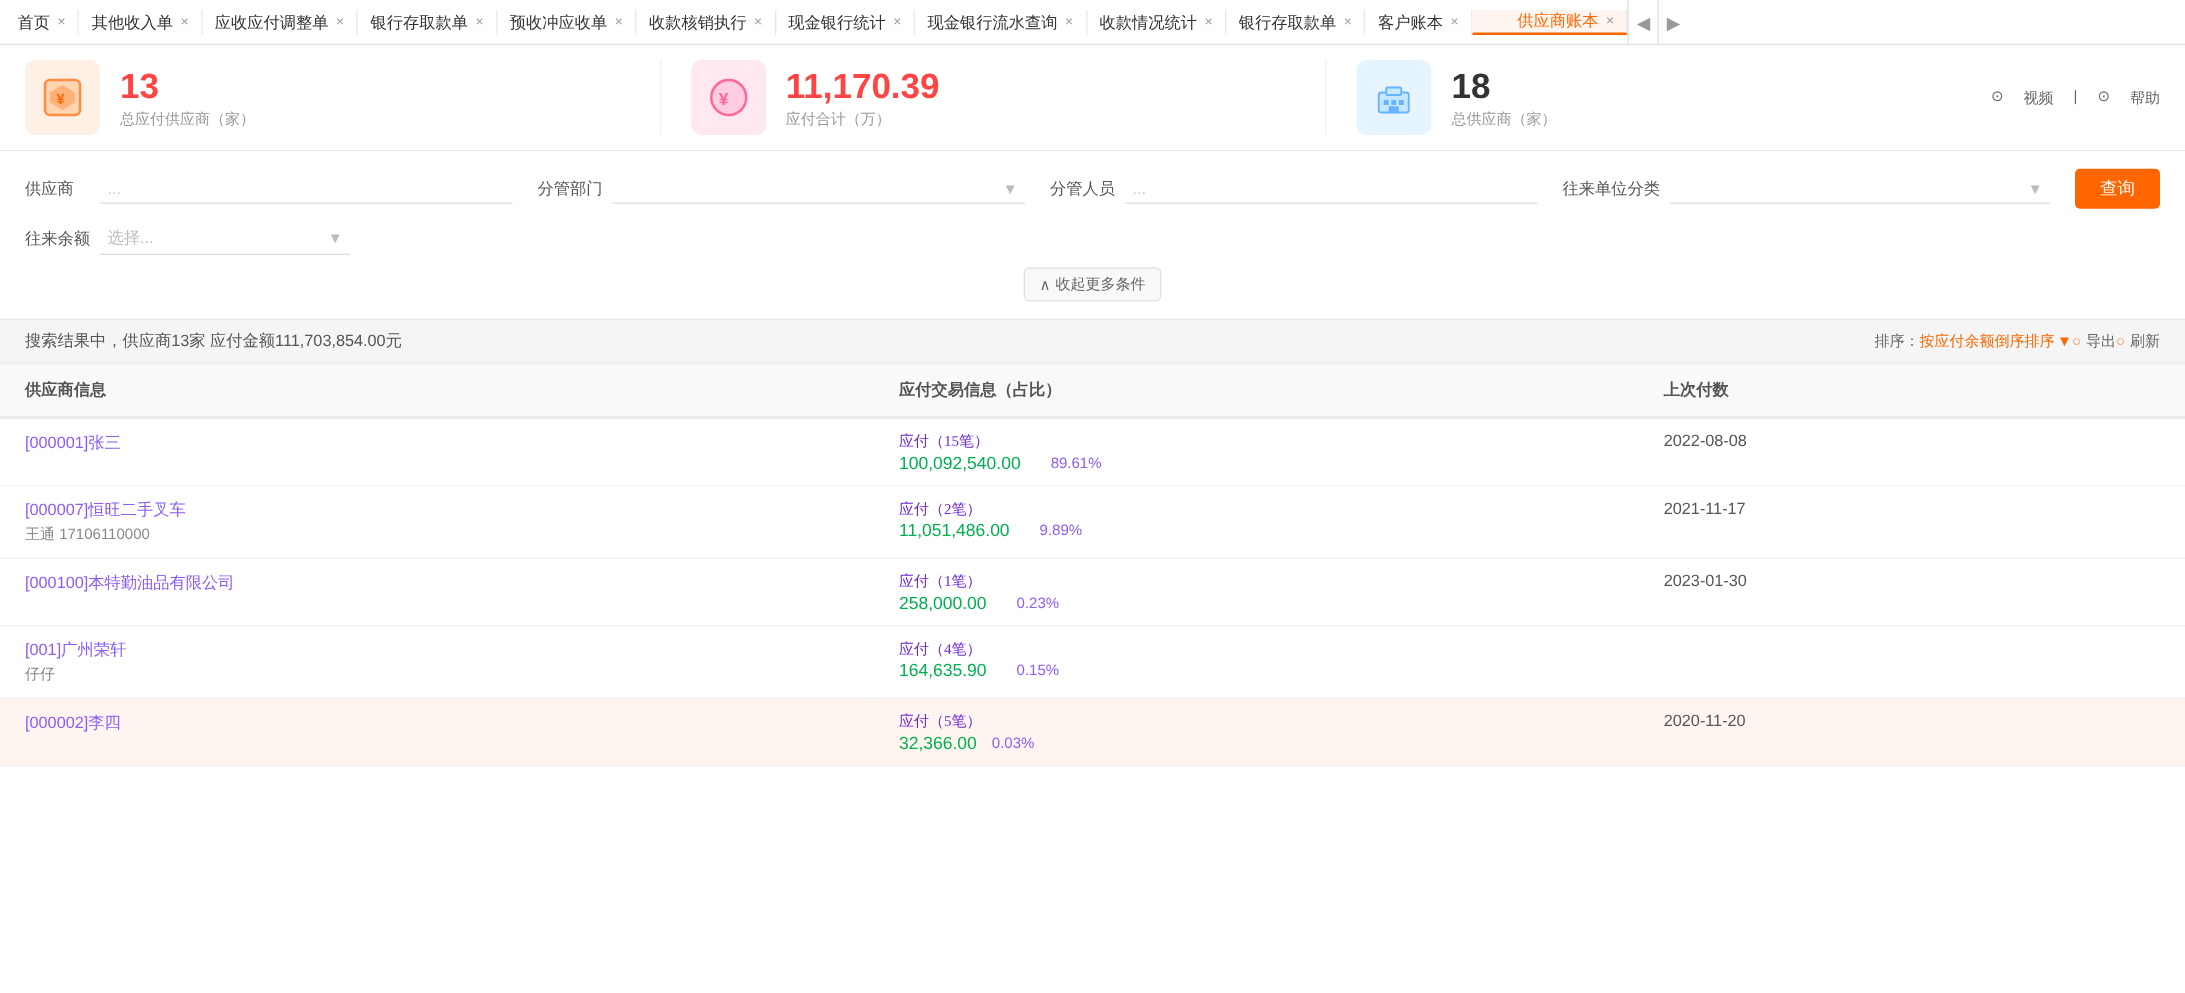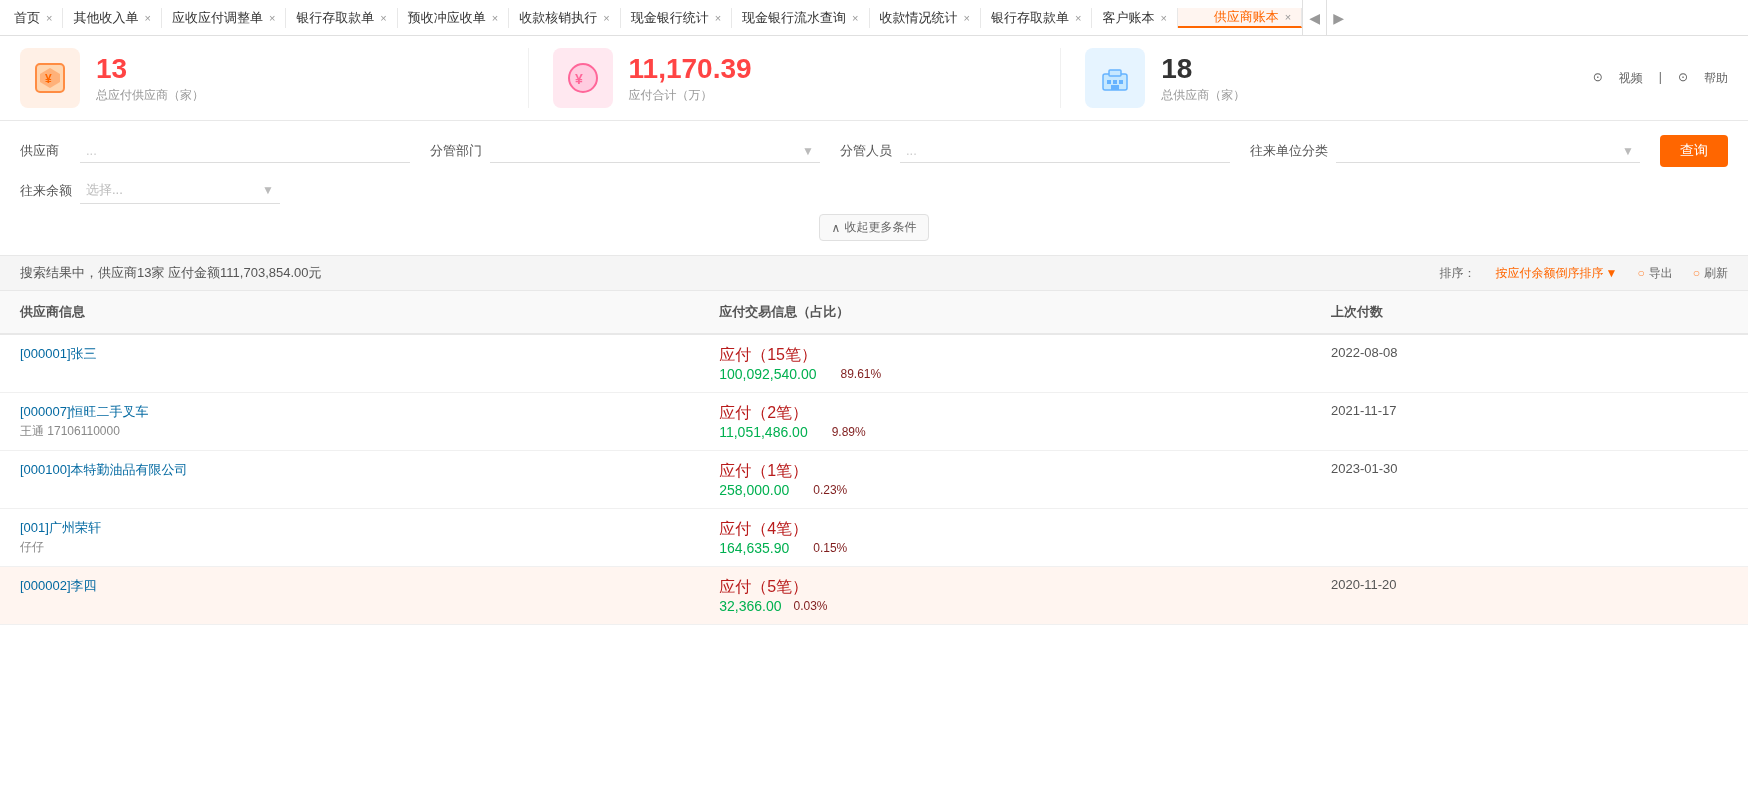--- a/index.html
+++ b/index.html
@@ -159,21 +159,21 @@
       justify-content: space-between;
       padding: 8px 20px;
       background: #f5f5f5;
       border-bottom: 1px solid #e8e8e8;
       font-size: 13px;
       color: #555;
     }
     .result-bar-right {
       display: flex;
       align-items: center;
-      gap: 20px;
+      gap: 0;
       font-size: 12px;
       color: #666;
     }
     .sort-label { color: #666; }
     .sort-link {
       color: #ff6600;
       cursor: pointer;
       display: flex;
       align-items: center;
       gap: 2px;
@@ -211,28 +211,28 @@
       border-bottom: 1px solid #f0f0f0;
     }
     .data-table tbody tr.highlighted { background: #fff5f0; margin-top: 48px; }
     .data-table td {
       padding: 10px 20px;
       vertical-align: top;
       font-size: 13px;
       color: #333;
     }
     .supplier-link {
-      color: #0369a1;
+      color: #8b5cf6;
       cursor: pointer;
       text-decoration: none;
     }
     .supplier-sub { color: #888; font-size: 12px; margin-top: 2px; }
     .amount-green { color: #00b050; font-size: 14px; font-weight: 500; }
-    .tx-note { color: #b91c1c; font-size: 16px; }
-    .tx-percent { color: #7f1d1d; font-size: 12px; margin-left: 12px; }
+    .tx-note { color: #6d28d9; font-size: 12px; font-family: Liberation Serif, serif; }
+    .tx-percent { color: #8b5cf6; font-size: 12px; margin-left: 12px; }
     .date-text { color: #555; font-size: 13px; }
 
     
     .table-area::-webkit-scrollbar { width: 6px; height: 6px; }
     .table-area::-webkit-scrollbar-thumb { background: #ccc; border-radius: 3px; }
 
     
     .main-scroll { height: calc(794px - 36px - 84px - 88px - 36px); overflow-y: auto; }
   </style>
 </head>

